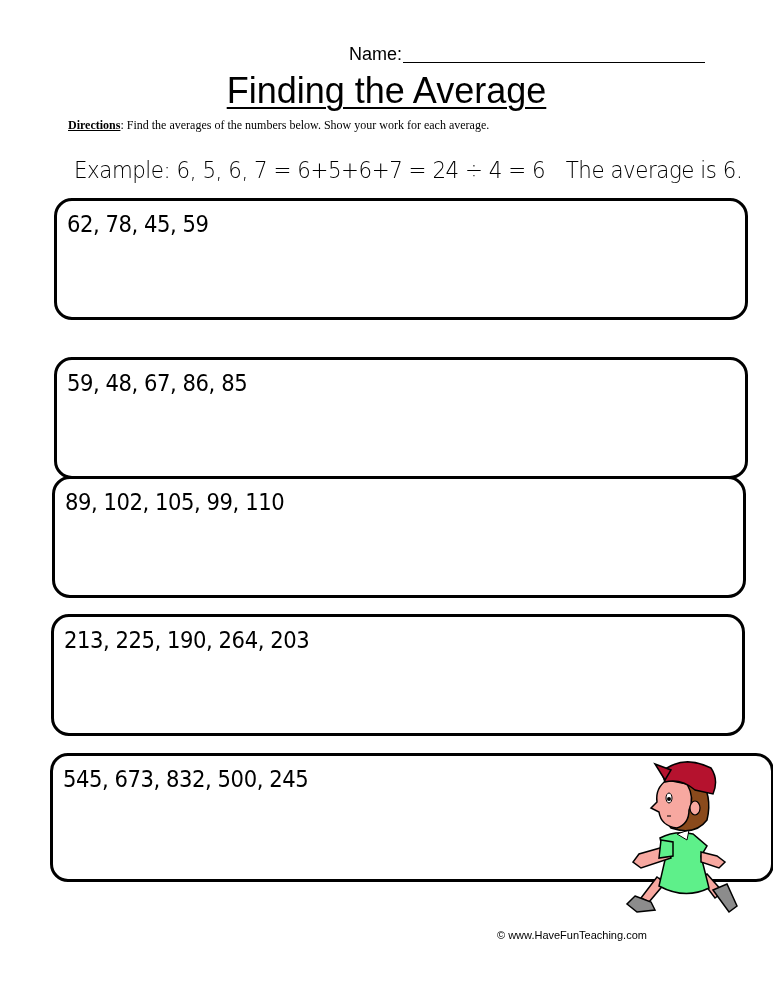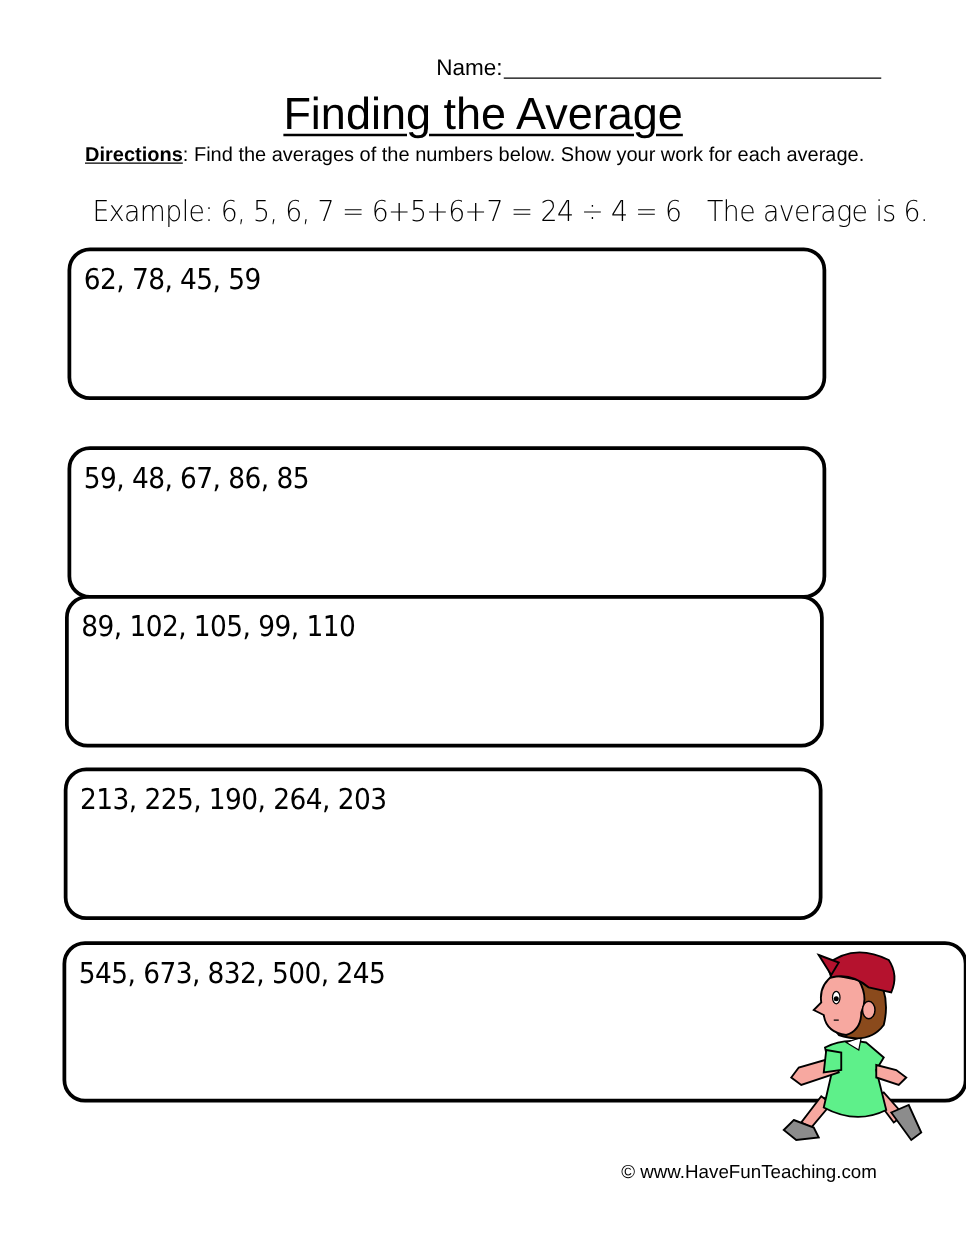--- a/index.html
+++ b/index.html
@@ -1,27 +1,27 @@
 <!DOCTYPE html>
 <html><head>
   <meta charset="utf-8">
   <style>
     html, body { margin:0; padding:0; background:#fff; }
     body { width:773px; height:1000px; position:relative; overflow:hidden; font-family:"Liberation Sans", sans-serif; color:#000; }
     .name-row { position:absolute; left:349px; top:44px; font-size:18px; }
     .name-line { position:absolute; left:403px; top:62px; width:302px; border-bottom:1.5px solid #000; }
     .title { position:absolute; left:0; width:773px; top:70px; text-align:center; font-size:36px; text-decoration:underline; text-decoration-thickness:2px; text-underline-offset:4px; }
     .title span { margin-left:0px; }
-    .directions { position:absolute; left:68px; top:116px; width:640px; font-size:16px; line-height:18px; }
+    .directions { position:absolute; left:68px; top:116px; width:640px; font-size:12px; line-height:18px;font-family:Liberation Serif, serif; }
     .directions b { text-decoration:underline; }
     .example { position:absolute; left:74px; top:157px; font-size:23px; font-family:"DejaVu Sans", sans-serif; font-weight:300; letter-spacing:-0.5px; white-space:nowrap; transform:scaleX(0.93); transform-origin:left top; }
     .example .ans { margin-left:22px; }
-    .box { position:absolute; left:54px; width:607px; height:122px; border:3.5px solid #000; border-radius:18px; box-sizing:border-box; background:#fff; }
+    .box { position:absolute; left:54px; width:694px; height:122px; border:3.5px solid #000; border-radius:18px; box-sizing:border-box; background:#fff; }
     .box .nums { position:absolute; left:10px; top:10px; font-size:23px; font-family:"DejaVu Sans", sans-serif; letter-spacing:-0.5px; white-space:nowrap; transform:scaleX(0.92); transform-origin:left top; }
-    .footer { position:absolute; left:497px; top:929px; font-size:15px; }
+    .footer { position:absolute; left:497px; top:929px; font-size:11px; }
     .runner { position:absolute; left:615px; top:750px; width:130px; height:170px; }
   </style>
 </head>
 <body>
 
 <div>
   <div class="name-row">Name:</div>
   <div class="name-line"></div>
 
   <div class="title"><span>Finding the Average</span></div>

